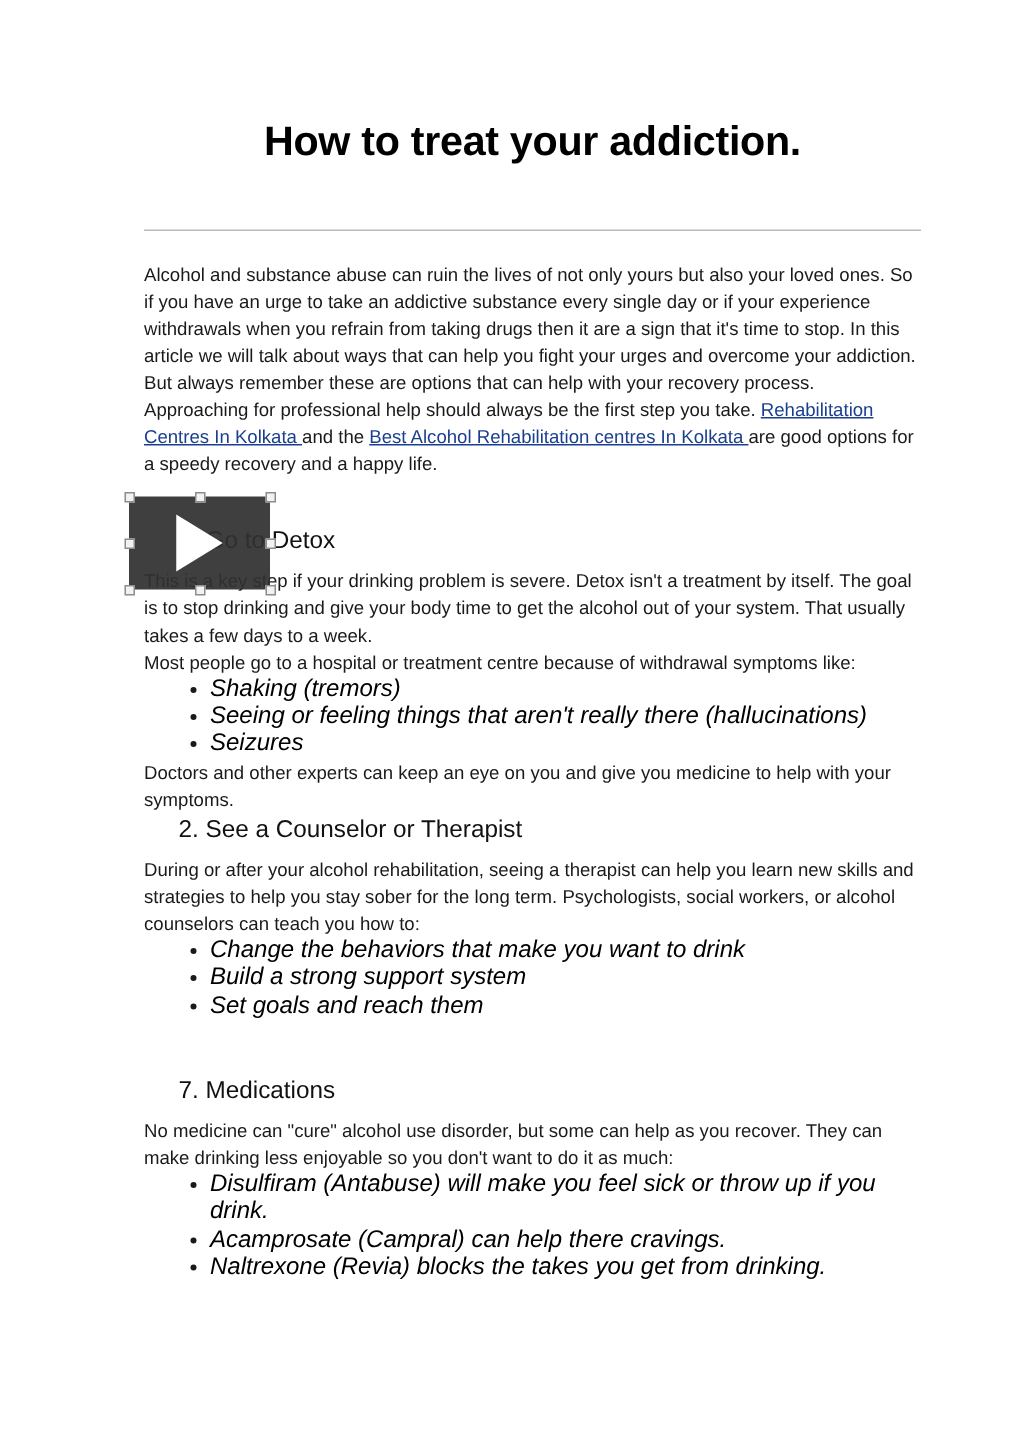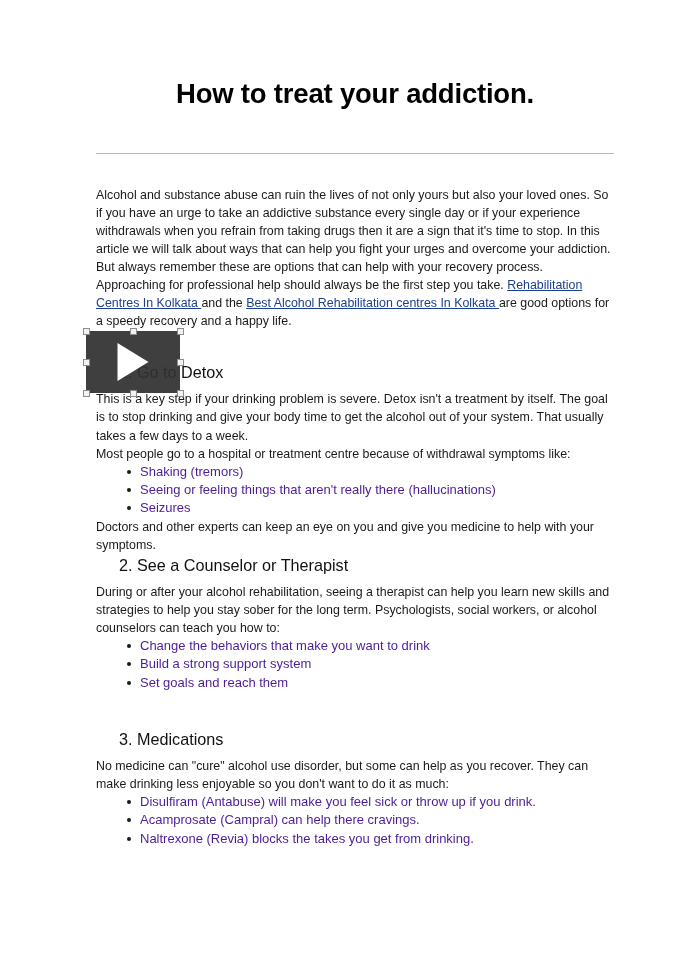--- a/index.html
+++ b/index.html
@@ -53,21 +53,21 @@
 
   .para {
     margin: 0;
     font-size: 12.4px;
     line-height: 18.1px;
     color: #1a1a1a;
     text-align: left;
   }
 
   .intro {
-    margin-top: 32px;
+    margin-top: 20px;
   }
 
   a.doclink {
     color: #1b3f8f;
     text-decoration: underline;
   }
 
   .section-heading {
     margin: 0;
     font-size: 16.2px;
@@ -83,23 +83,24 @@
 
   .body-block { margin-top: 7px; }
 
   ul.bullets {
     margin: 0;
     padding-left: 44px;
     list-style: none;
   }
   ul.bullets li {
     position: relative;
-    font-size: 13px;
+    font-size: 16px;
     line-height: 18.3px;
-    color: #4c1d95;
+    color: #000000;
+    font-style: italic;
   }
   ul.bullets li::before {
     content: "";
     position: absolute;
     left: -13px;
     top: 7px;
     width: 4px;
     height: 4px;
     border-radius: 50%;
     background: #1a1a1a;
@@ -176,21 +177,21 @@
         <p class="para">During or after your alcohol rehabilitation, seeing a therapist can help you learn new skills and strategies to help you stay sober for the long term. Psychologists, social workers, or alcohol counselors can teach you how to:</p>
         <ul class="bullets">
           <li>Change the behaviors that make you want to drink</li>
           <li>Build a strong support system</li>
           <li>Set goals and reach them</li>
         </ul>
       </div>
     </div>
 
     <div class="s3-head-wrap">
-      <h2 class="section-heading">3. Medications</h2>
+      <h2 class="section-heading">7. Medications</h2>
       <div class="body-block">
         <p class="para">No medicine can "cure" alcohol use disorder, but some can help as you recover. They can make drinking less enjoyable so you don't want to do it as much:</p>
         <ul class="bullets">
           <li>Disulfiram (Antabuse) will make you feel sick or throw up if you drink.</li>
           <li>Acamprosate (Campral) can help there cravings.</li>
           <li>Naltrexone (Revia) blocks the takes you get from drinking.</li>
         </ul>
       </div>
     </div>
 

